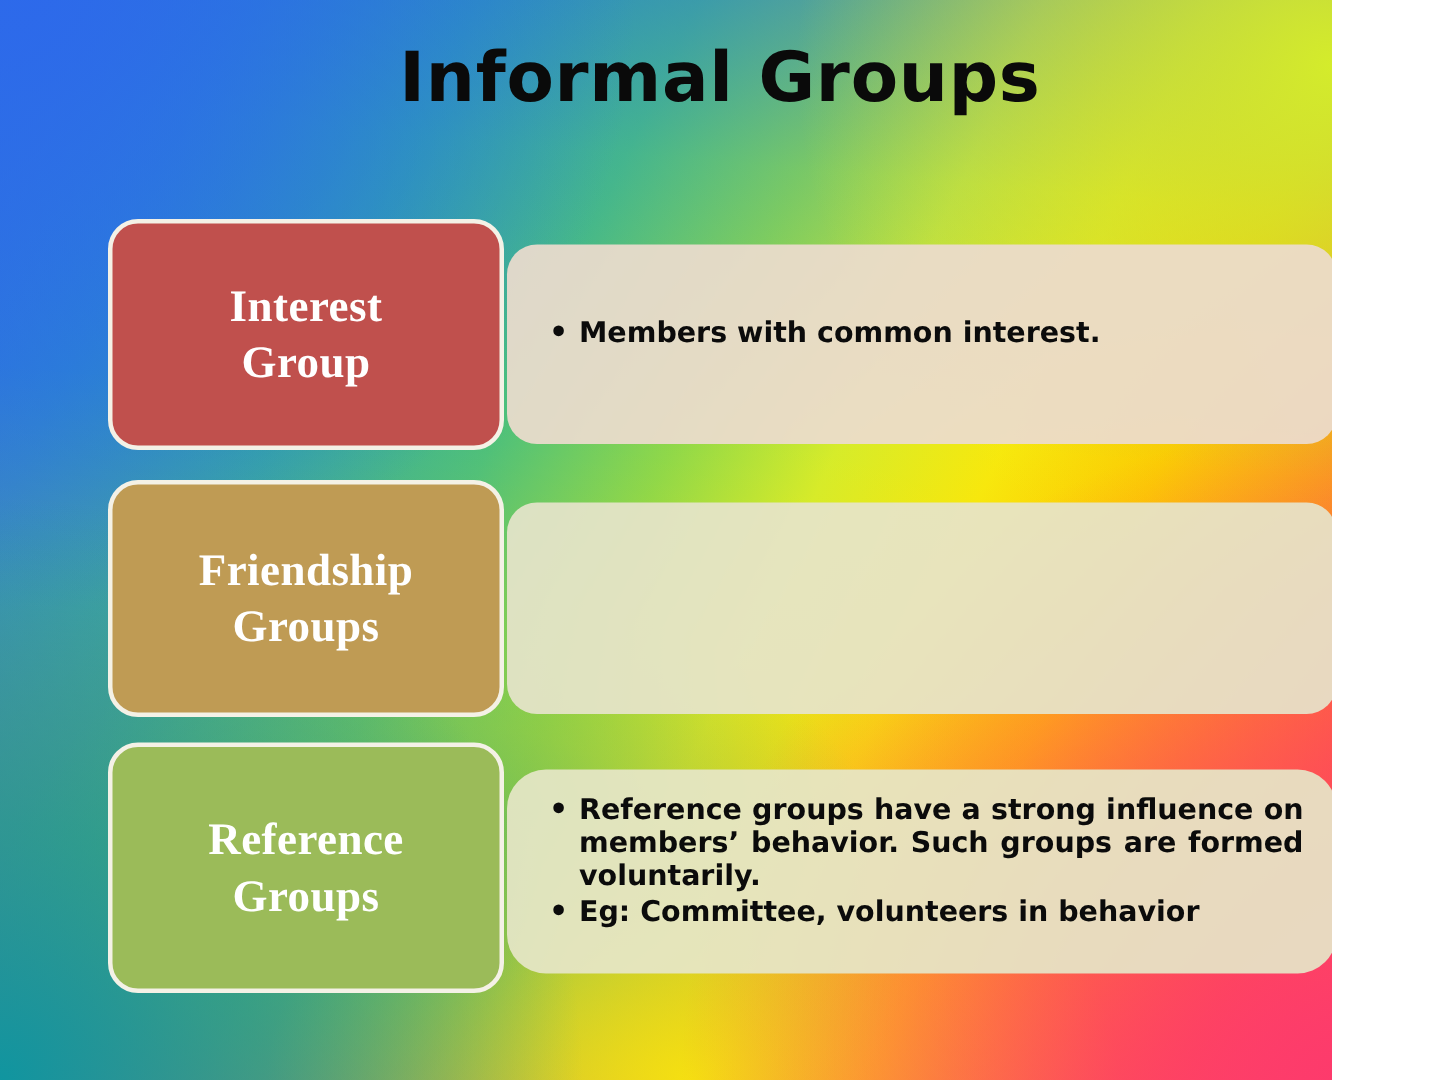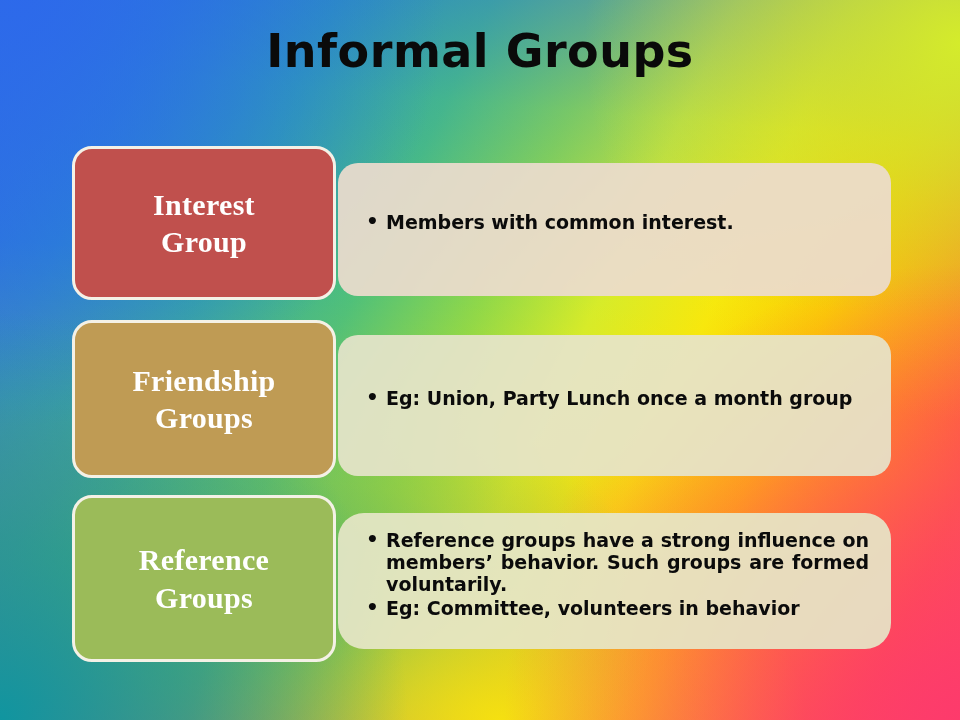--- a/index.html
+++ b/index.html
@@ -9,21 +9,21 @@
   body {
     width: 960px;
     height: 720px;
     font-family: "DejaVu Sans", sans-serif;
     overflow: hidden;
   }
 
   
   #slide {
     position: relative;
-    width: 960px;
+    width: 888px;
     height: 720px;
     overflow: hidden;
     background: #2d6fd8;
   }
 
   
   .bg-layer {
     position: absolute;
     inset: 0;
   }
@@ -234,23 +234,20 @@
 
   <div class="row" id="row2">
     <div class="label-box">
       <div>
         <div>Friendship</div>
         <div>Groups</div>
       </div>
     </div>
     <div class="content-panel">
       <ul class="bullets justify">
-        <li>
-            <span>Eg: Union, Party Lunch once a month group</span>
-          </li>
       </ul>
     </div>
   </div>
 
   <div class="row" id="row3">
     <div class="label-box">
       <div>
         <div>Reference</div>
         <div>Groups</div>
       </div>

